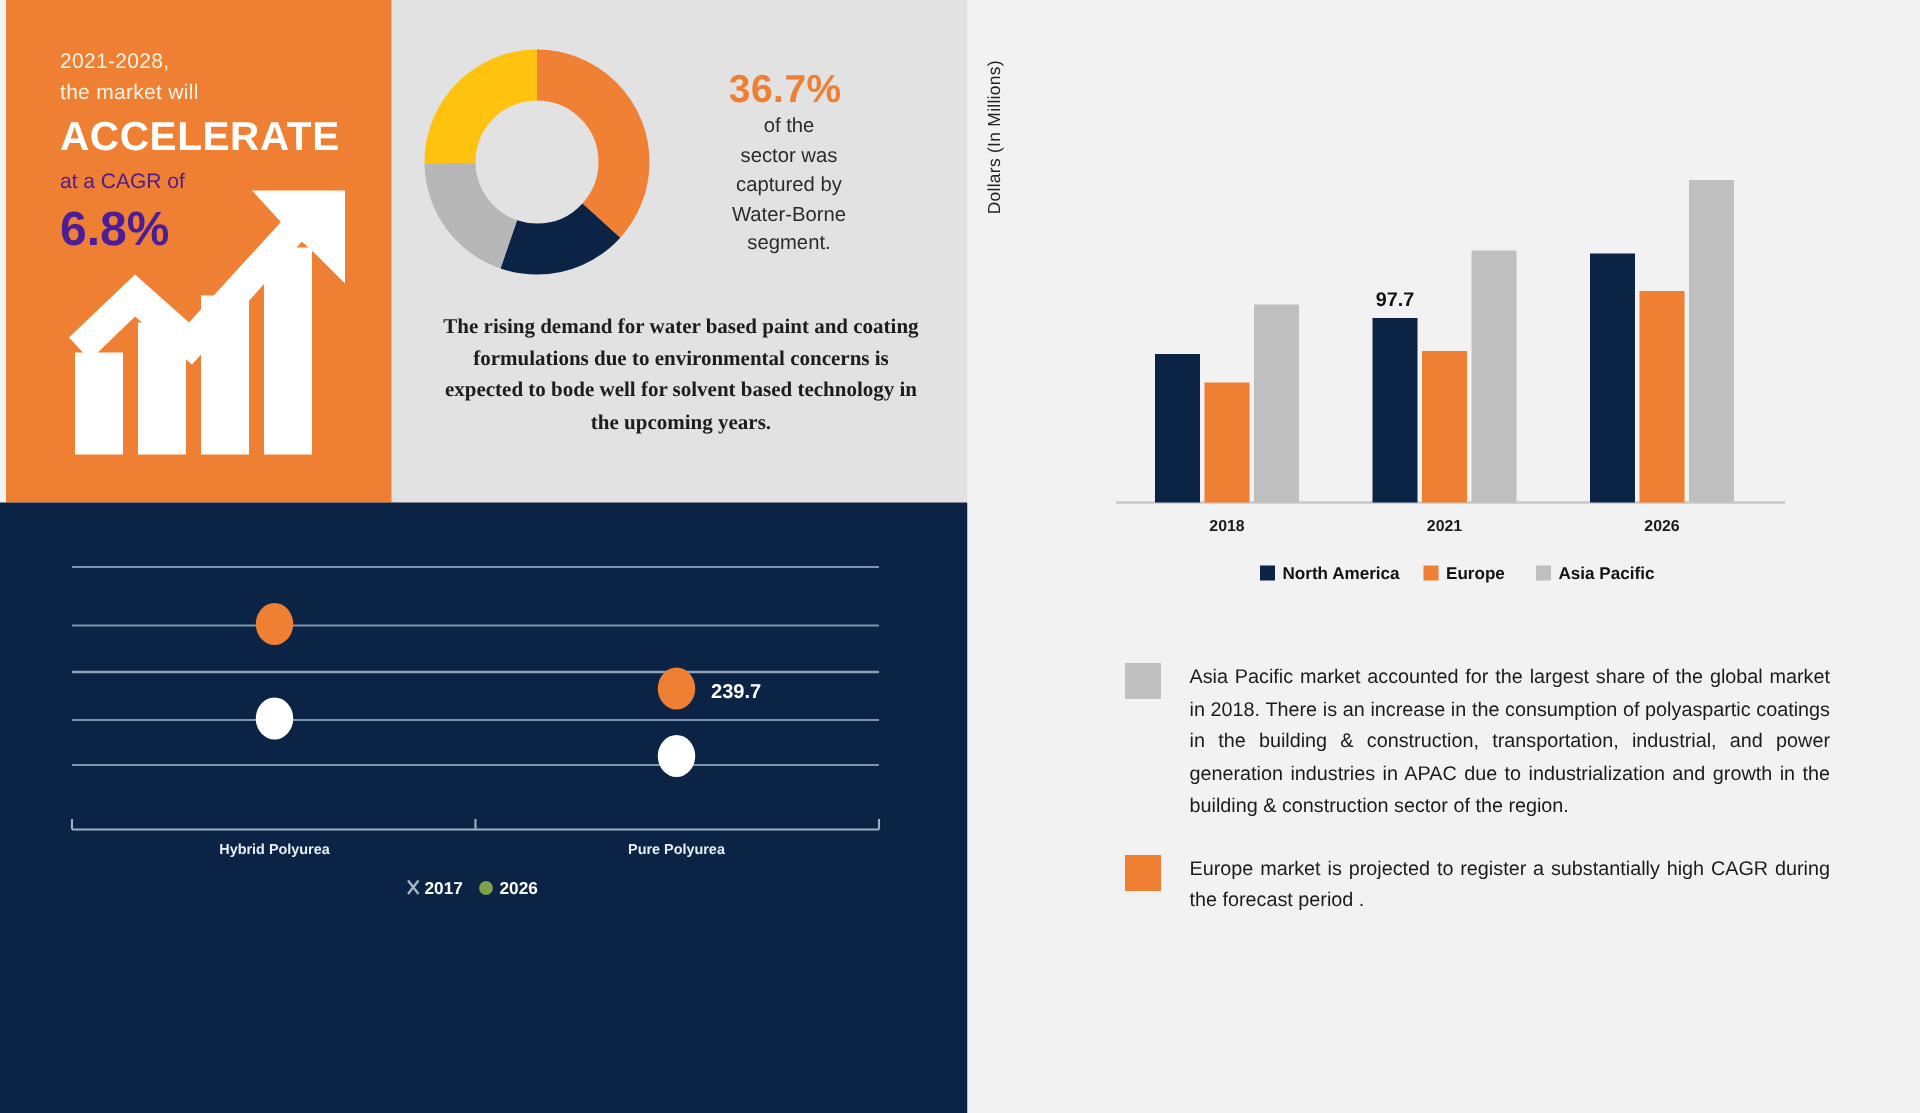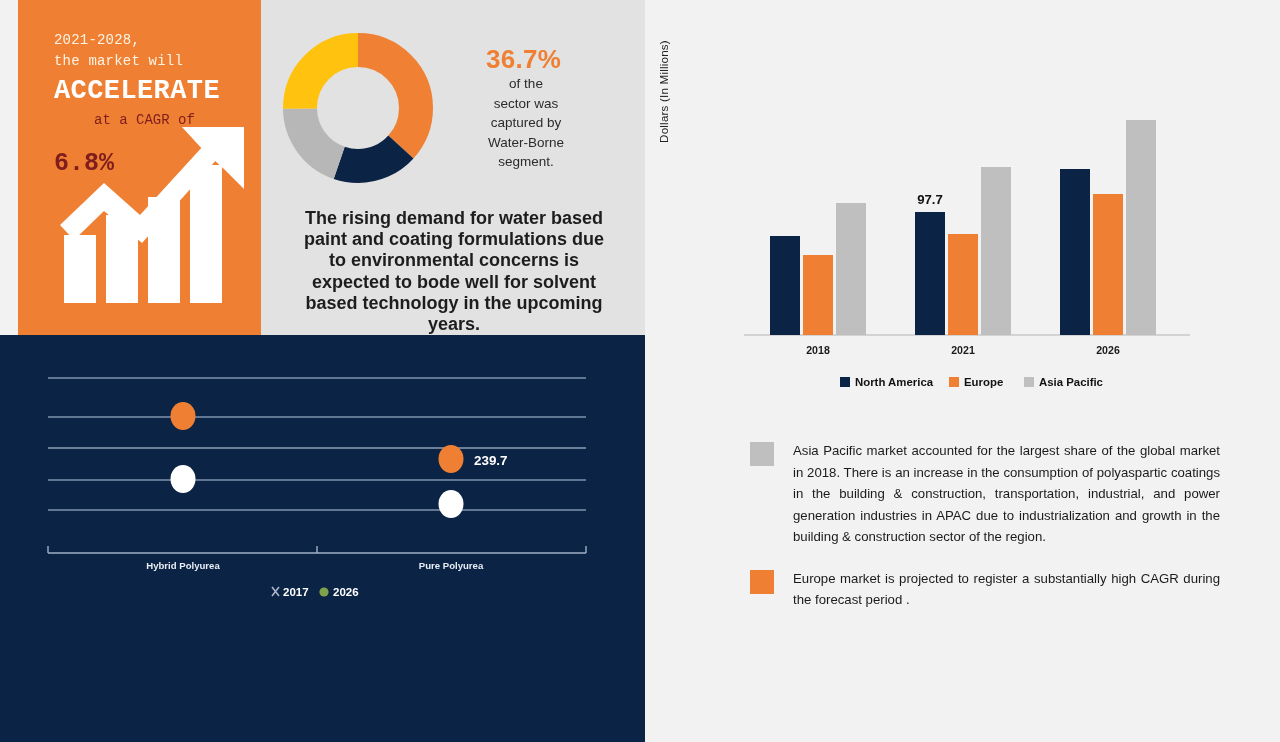--- a/index.html
+++ b/index.html
@@ -5,44 +5,43 @@
   html,body{margin:0;padding:0;}
   body{
     width:1280px;height:742px;overflow:hidden;
     font-family:"Liberation Sans", sans-serif;
     background:#f2f2f2;
   }
   .page{position:relative;width:1280px;height:742px;}
 
   
   .panel-accelerate{
-    position:absolute;left:18px;top:0;width:261px;height:335px;
+    position:absolute;left:4px;top:0;width:261px;height:335px;
     background:#ef8033;color:#ffffff;box-sizing:border-box;
     padding:30px 0 0 36px;
-    font-family:Liberation Mono, monospace;
   }
   .acc-line1{font-size:14px;line-height:21px;color:#fdf3e4;letter-spacing:.2px;}
   .acc-line2{font-size:14px;line-height:21px;color:#fdf3e4;letter-spacing:.2px;}
   .acc-big{font-size:27px;font-weight:bold;line-height:34px;letter-spacing:.4px;margin-top:2px;color:#ffffff;}
-  .acc-line3{font-size:14px;line-height:22px;color:#7f1d1d;margin-top:1px;margin-left:40px;}
-  .acc-cagr{font-size:25px;font-weight:bold;line-height:30px;color:#7f1d1d;margin-top:18px;}
+  .acc-line3{font-size:14px;line-height:22px;color:#4c1d95;margin-top:1px;}
+  .acc-cagr{font-size:32px;font-weight:bold;line-height:30px;color:#4c1d95;margin-top:6px;}
   .growth-icon{position:absolute;left:40px;top:125px;width:195px;height:180px;}
 
   
   .panel-donut{
     position:absolute;left:261px;top:0;width:384px;height:335px;
     background:#e2e2e2;box-sizing:border-box;text-align:center;
   }
   .donut-wrap{position:absolute;left:13px;top:24px;width:168px;height:168px;}
   .donut-stat{position:absolute;left:200px;top:44px;width:125px;}
   .stat-pct{font-size:26px;font-weight:bold;color:#ef8033;line-height:30px;letter-spacing:.3px;}
   .stat-sub{font-size:13.5px;line-height:19.5px;color:#2b2b2b;padding-left:5px;}
   .donut-para{
     position:absolute;left:33px;top:208px;width:320px;
-    font-size:18px;line-height:21.2px;font-weight:bold;color:#1d1d1d;
+    font-size:14px;line-height:21.2px;font-weight:bold;color:#1d1d1d;font-family:Liberation Serif, serif;
   }
 
   
   .panel-navy{
     position:absolute;left:0;top:335px;width:645px;height:407px;
     background:#0b2344;box-sizing:border-box;padding-left:20px;
   }
   .dotchart{position:absolute;left:0;top:30px;width:645px;height:235px;}
 
   

